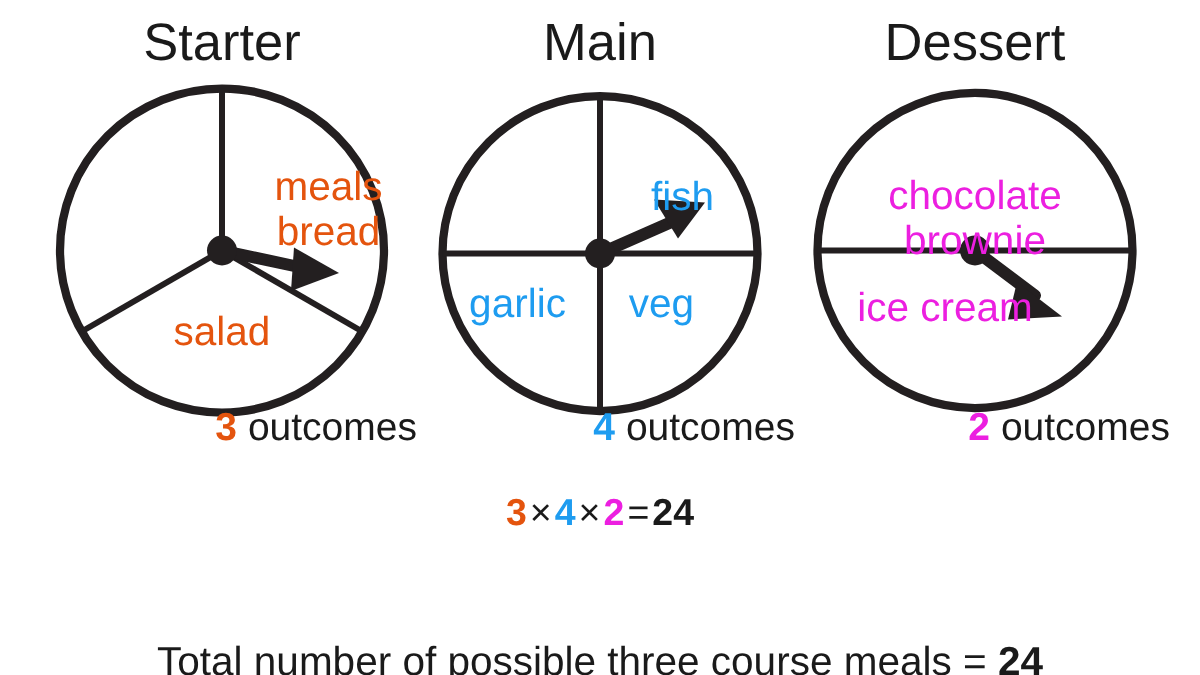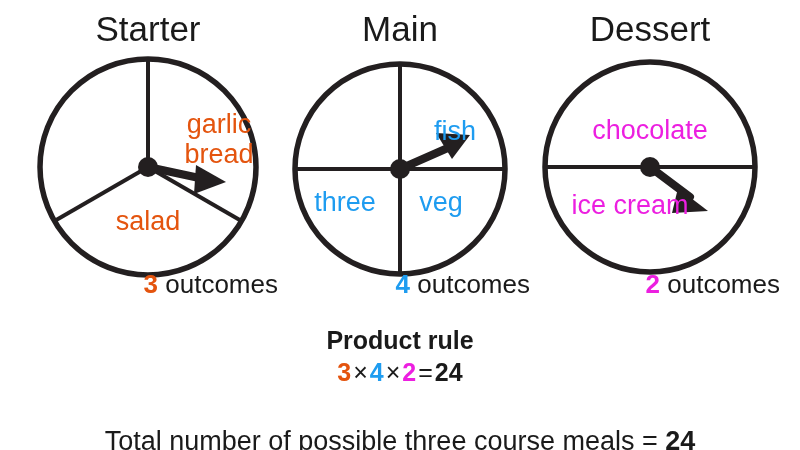--- a/index.html
+++ b/index.html
@@ -145,21 +145,21 @@
 
         <g>
           <line x1="130" y1="112" x2="186" y2="124" stroke="#231f20" stroke-width="8" stroke-linecap="round"></line>
           <polygon points="178,110 208,127 176,139" fill="#231f20"></polygon>
           <circle cx="130" cy="112" r="10" fill="#231f20"></circle>
         </g>
       </svg>
 
 
       <div class="sector-label c-orange two-line" style="left:146px; top:54px; width:110px;">
-        <div>garlic</div>
+        <div>meals</div>
         <div>bread</div>
       </div>
 
       <div class="sector-label c-orange" style="left:80px; top:152px; width:100px;">salad</div>
     </div>
 
     <div class="outcome-line">
       <span class="num c-orange">3</span>
       <span>outcomes</span>
     </div>
@@ -174,21 +174,21 @@
         <line x1="130" y1="9" x2="130" y2="219" stroke="#231f20" stroke-width="4"></line>
         <line x1="25" y1="114" x2="235" y2="114" stroke="#231f20" stroke-width="4"></line>
         <g>
           <line x1="130" y1="114" x2="180" y2="92" stroke="#231f20" stroke-width="8" stroke-linecap="round"></line>
           <polygon points="166,78 200,80 182,104" fill="#231f20"></polygon>
           <circle cx="130" cy="114" r="10" fill="#231f20"></circle>
         </g>
       </svg>
 
       <div class="sector-label c-blue" style="left:136px; top:62px; width:98px;">fish</div>
-      <div class="sector-label c-blue" style="left:26px; top:133px; width:98px;">three</div>
+      <div class="sector-label c-blue" style="left:26px; top:133px; width:98px;">garlic</div>
       <div class="sector-label c-blue" style="left:122px; top:133px; width:98px;">veg</div>
     </div>
 
     <div class="outcome-line">
       <span class="num c-blue">4</span>
       <span>outcomes</span>
     </div>
   </div>
 
   <div class="spinner-group" id="group-dessert">
@@ -200,33 +200,33 @@
         <line x1="25" y1="112" x2="235" y2="112" stroke="#231f20" stroke-width="4"></line>
         <g>
           <line x1="130" y1="112" x2="170" y2="142" stroke="#231f20" stroke-width="8" stroke-linecap="round"></line>
           <polygon points="158,133 188,156 152,158" fill="#231f20"></polygon>
           <circle cx="130" cy="112" r="10" fill="#231f20"></circle>
         </g>
       </svg>
 
       <div class="sector-label c-magenta two-line" style="left:20px; top:28px; width:220px;margin-top:32px;">
         <div>chocolate</div>
+        <div>brownie</div>
       </div>
 
       <div class="sector-label c-magenta" style="left:20px; top:136px; width:180px;">ice cream</div>
     </div>
 
     <div class="outcome-line">
       <span class="num c-magenta">2</span>
       <span>outcomes</span>
     </div>
   </div>
 
   <div id="product-rule">
-    <div id="product-rule-title">Product rule</div>
     <div id="product-rule-equation">
       <span class="num c-orange">3</span><span class="op">×</span><span class="num c-blue">4</span><span class="op">×</span><span class="num c-magenta">2</span><span class="op">=</span><span class="result">24</span>
     </div>
   </div>
 
   <div id="total-line">
     <span>Total number of possible three course meals =</span>
     <span class="result">24</span>
   </div>
 

